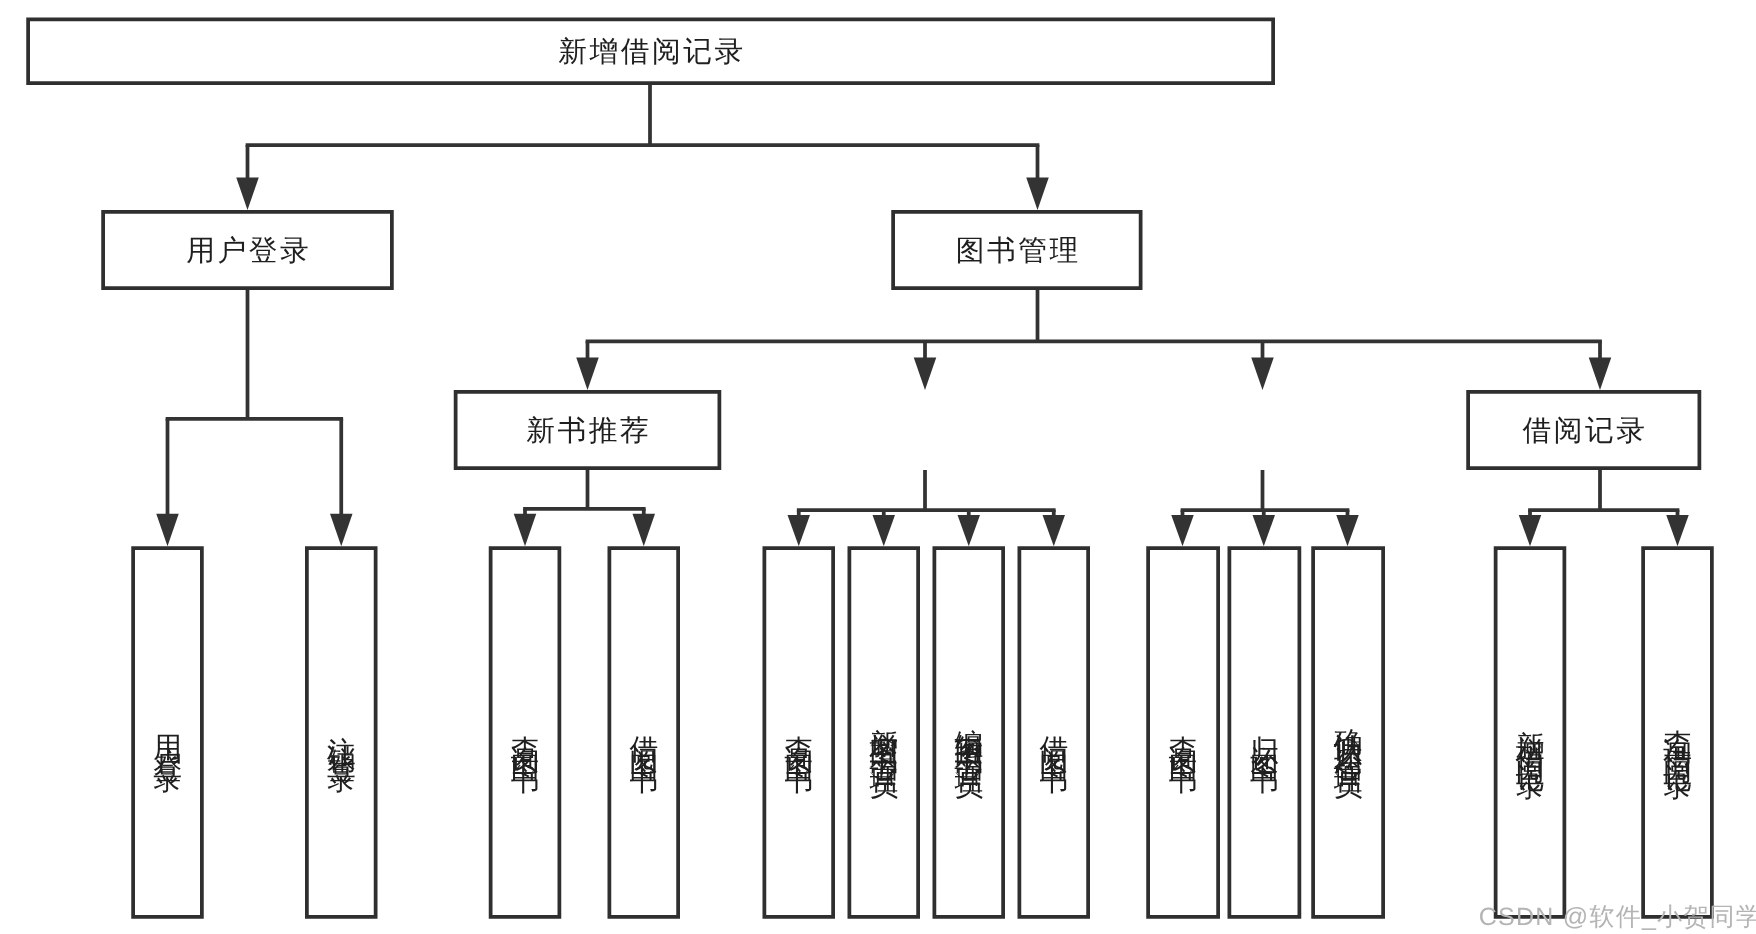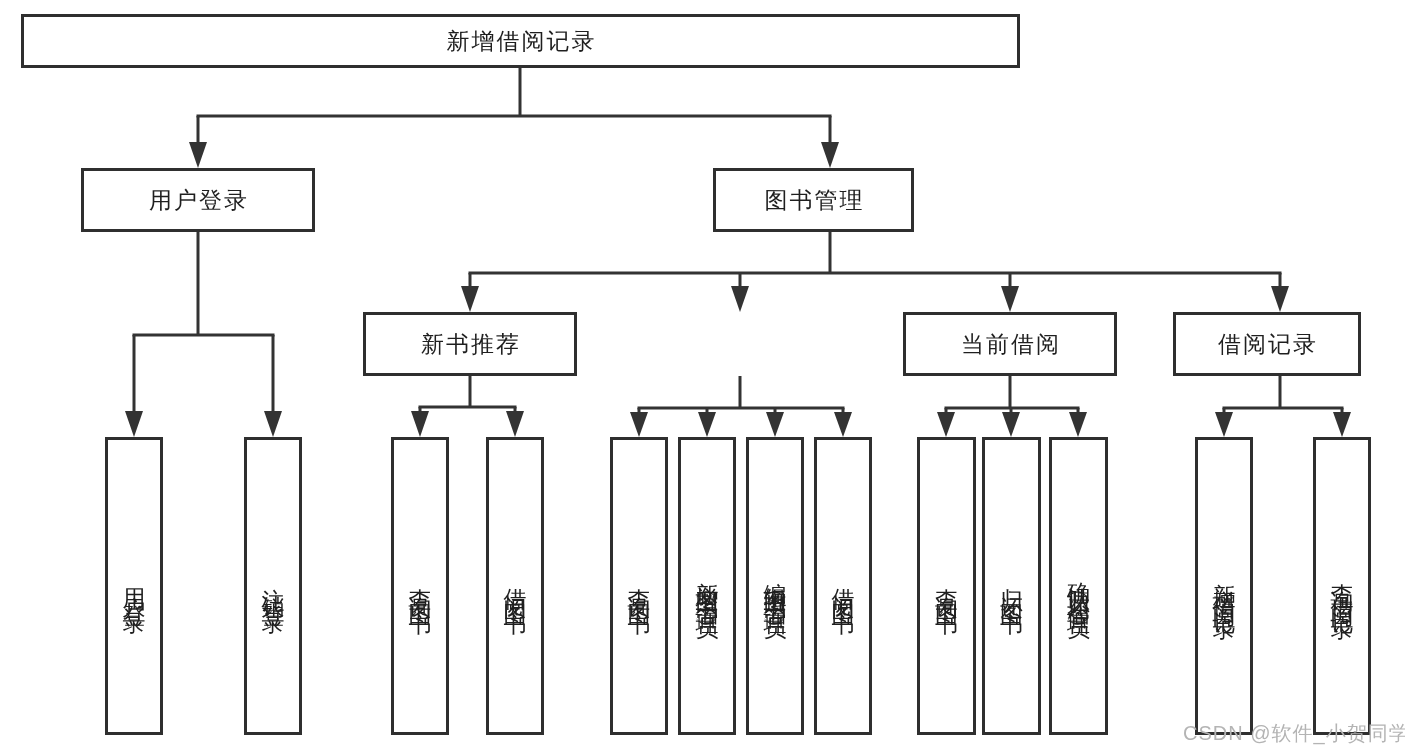--- a/index.html
+++ b/index.html
@@ -110,21 +110,20 @@
     <path d="M1342 408 V414"></path>
     <polygon points="1333,412 1351,412 1342,437"></polygon>
   </svg>
 
   <div class="hbox" style="left:21px; top:14px; width:999px; height:54px;">新增借阅记录</div>
 
   <div class="hbox" style="left:81px; top:168px; width:234px; height:64px;">用户登录</div>
   <div class="hbox" style="left:713px; top:168px; width:201px; height:64px;">图书管理</div>
 
   <div class="hbox" style="left:363px; top:312px; width:214px; height:64px;">新书推荐</div>
-  <div class="hbox" style="left:903px; top:312px; width:214px; height:64px;">当前借阅</div>
   <div class="hbox" style="left:1173px; top:312px; width:188px; height:64px;">借阅记录</div>
 
   <div class="vbox" style="left:105px;">用户登录</div>
   <div class="vbox" style="left:244px;">注销登录</div>
 
   <div class="vbox" style="left:391px;">查询图书</div>
   <div class="vbox" style="left:486px;">借阅图书</div>
 
   <div class="vbox" style="left:610px;">查询图书</div>
   <div class="vbox len9" style="left:678px;">新增图书（管理员）</div>

